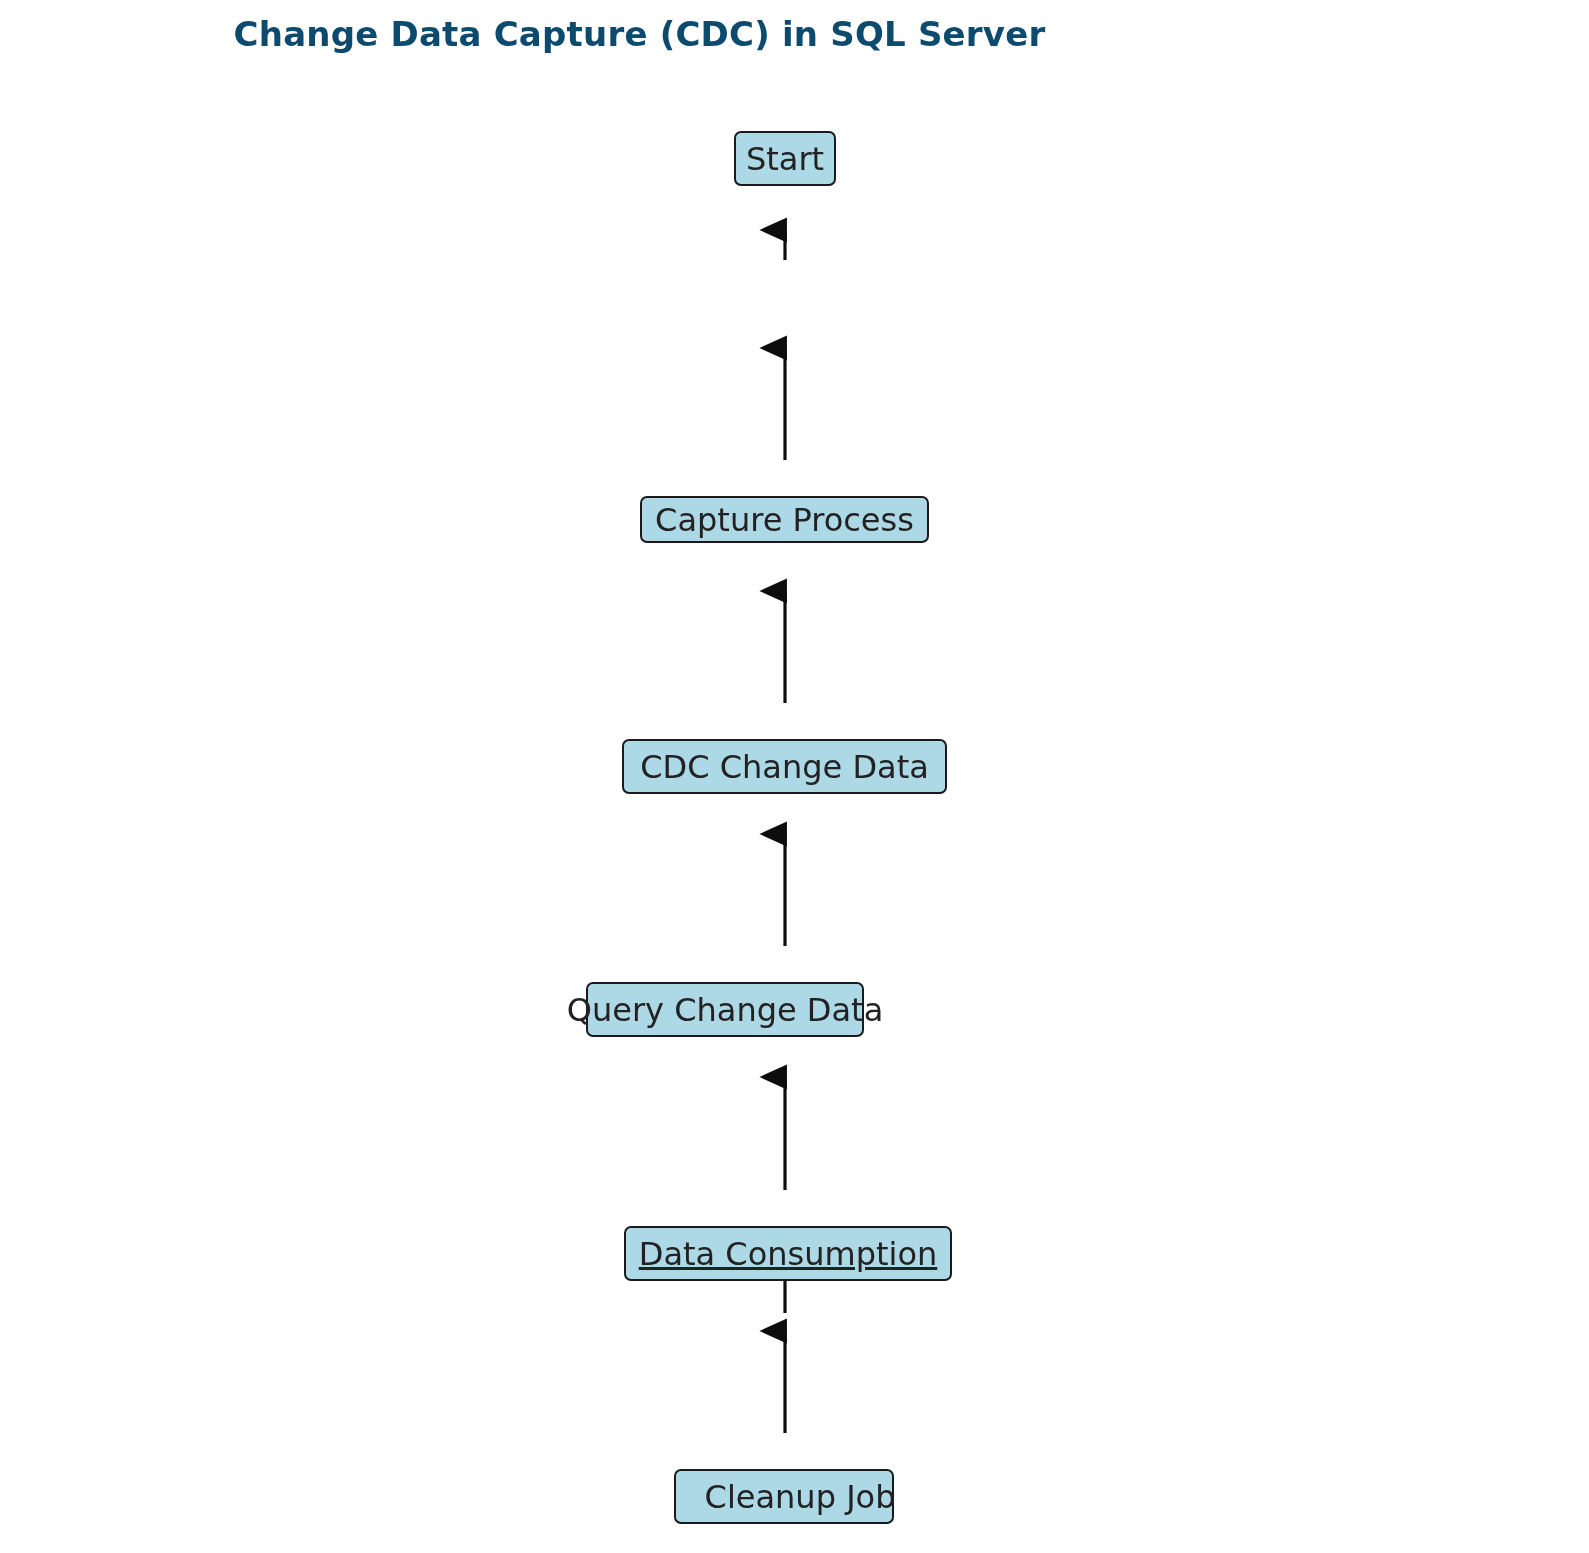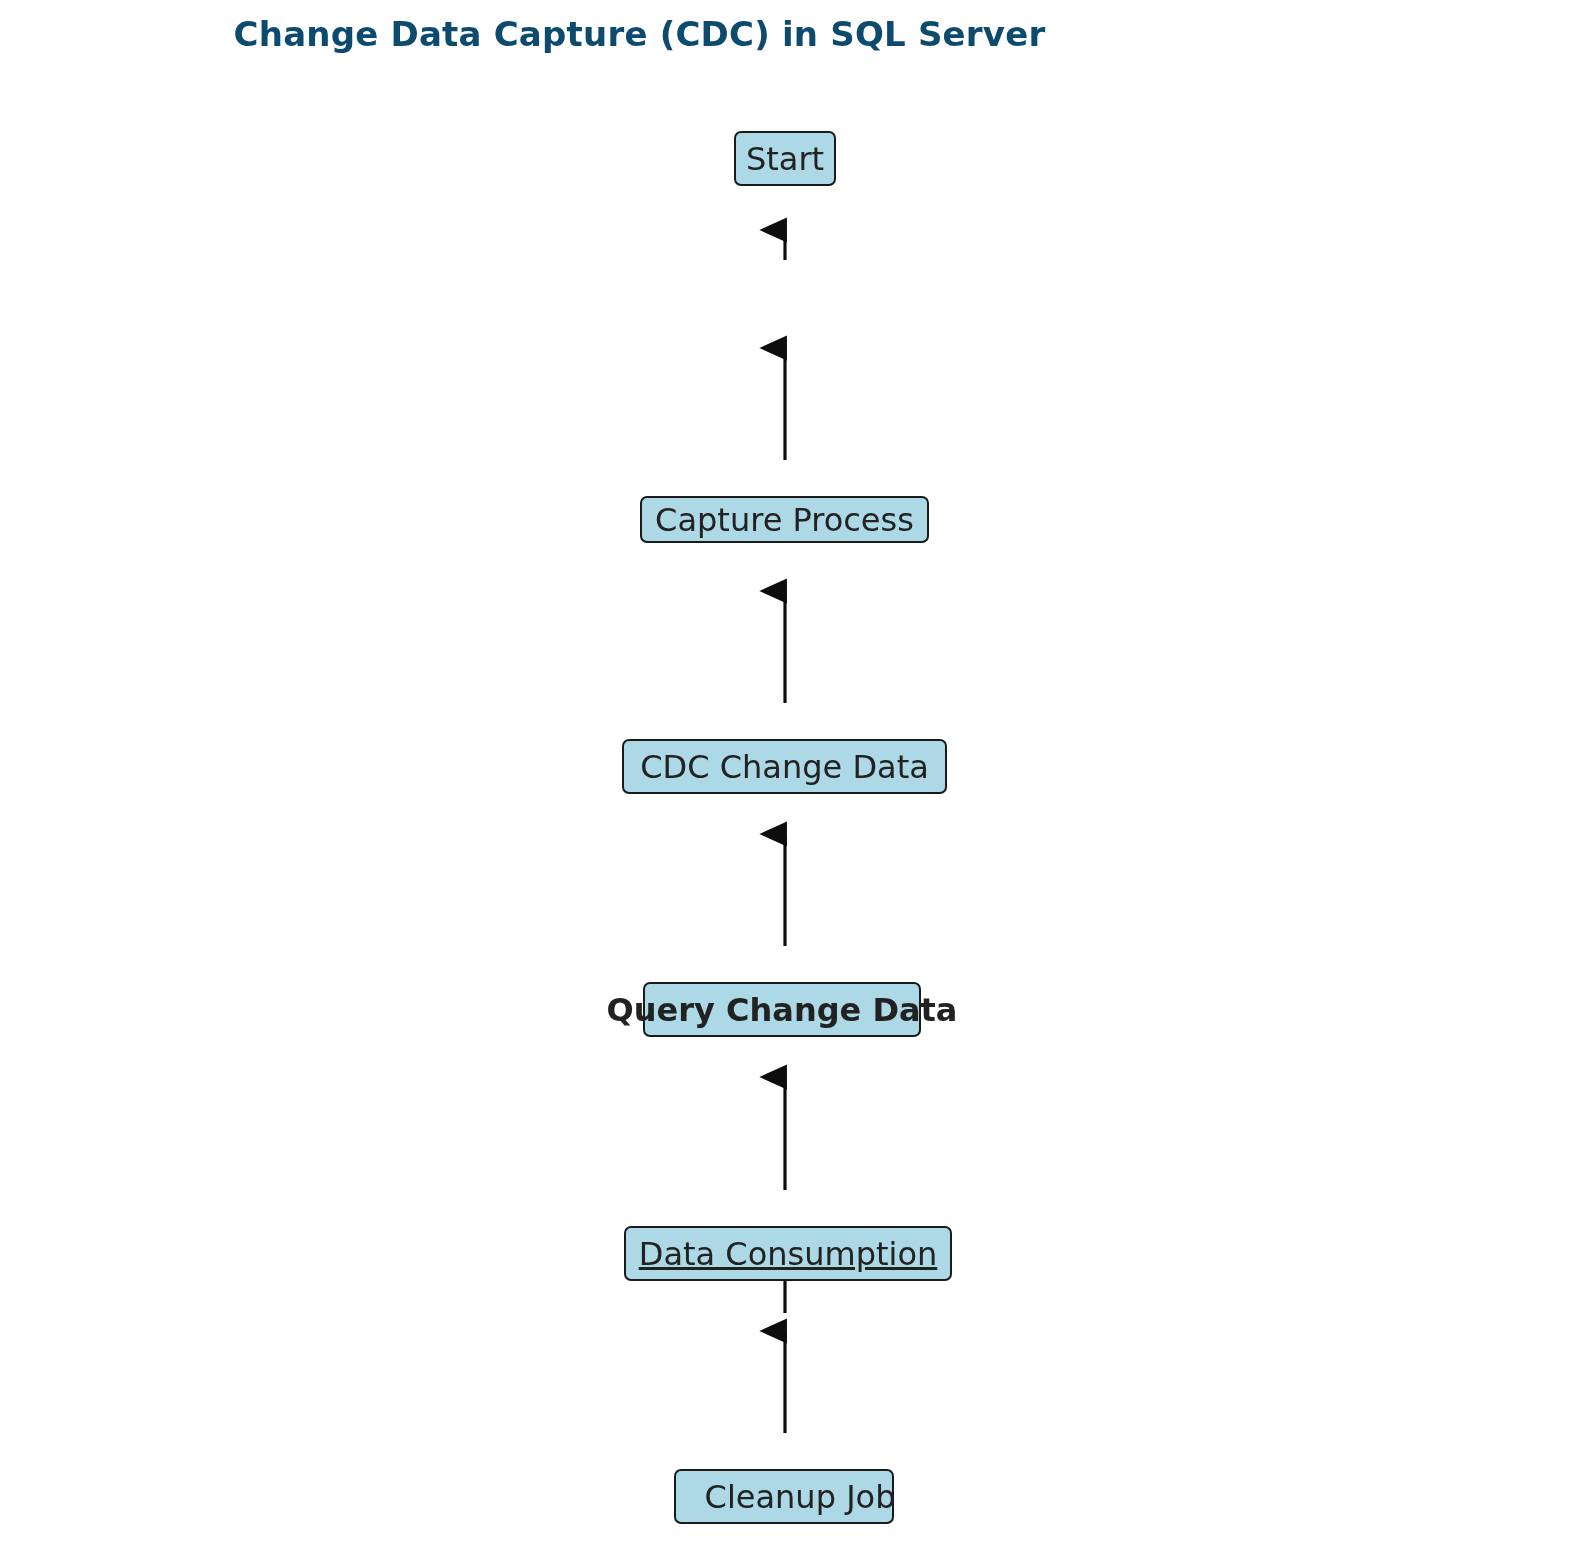--- a/index.html
+++ b/index.html
@@ -125,21 +125,21 @@
 
 
   <div class="node" style="left:640px; top:496px; width:289px; height:47px;">
     <span>Capture Process</span>
   </div>
 
   <div class="node" style="left:622px; top:739px; width:325px; height:55px;">
     <span>CDC Change Data</span>
   </div>
 
-  <div class="node" style="left:643px; top:982px; width:278px; height:55px;font-weight:bold;">
+  <div class="node" style="left:586px; top:982px; width:278px; height:55px;">
     <span>Query Change Data</span>
   </div>
 
   <div class="node" style="left:624px; top:1226px; width:328px; height:55px;text-decoration:underline;">
     <span>Data Consumption</span>
   </div>
 
   <div class="node" style="left:674px; top:1469px; width:220px; height:55px;padding-left:32px;">
     <span>Cleanup Job</span>
   </div>

